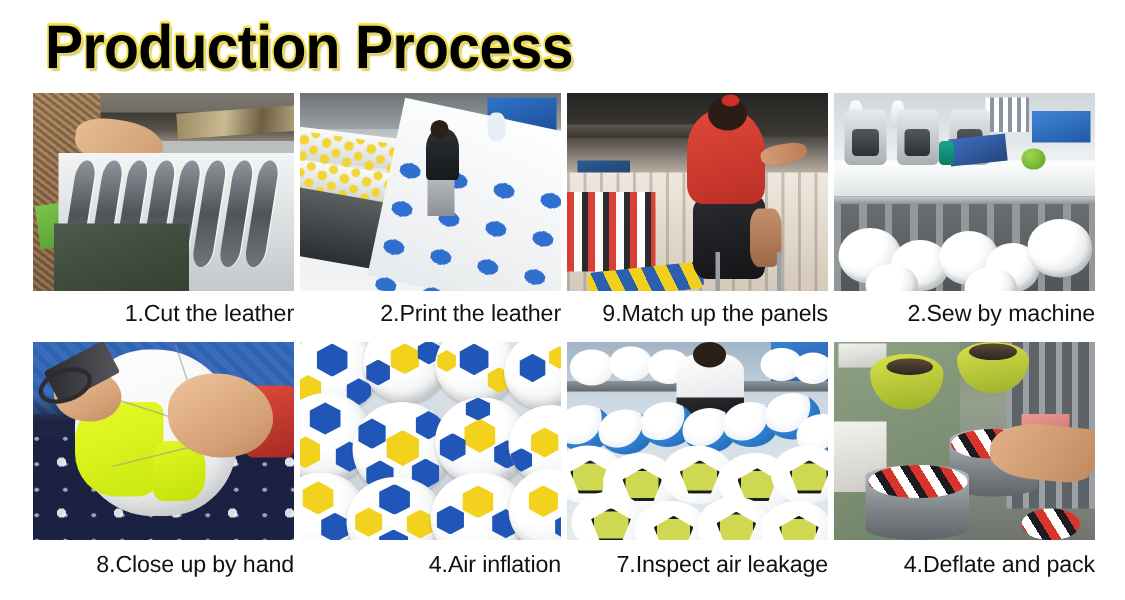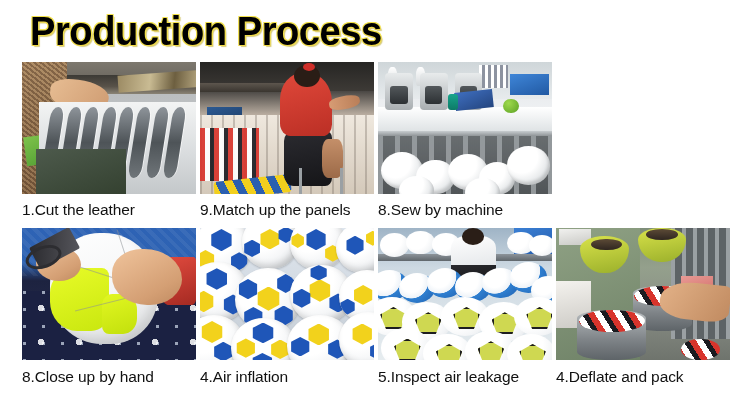--- a/index.html
+++ b/index.html
@@ -66,21 +66,21 @@
     height: 132px;
     position: relative;
     overflow: hidden;
     background: #9aa0a4;
   }
   .caption {
     height: 32px;
     line-height: 32px;
     font-size: 15.5px;
     color: #111111;
-    text-align: left;
+    text-align: right;
     white-space: nowrap;
     letter-spacing: -0.1px;
     font-family: "Liberation Sans", sans-serif;
   }
   .row2 .caption { height: 34px; line-height: 34px; }
   .row-gap { height: 2px; }
 
   
   .p1 { background: linear-gradient(180deg,#7d786e 0%,#6e6a62 12%,#b9bcbe 14%,#c9ccce 100%); }
   .p1 .bench { position:absolute; left:0; top:10%; width:100%; height:14%;
@@ -311,20 +311,37 @@
         <div class="slot" style="left:44%"></div>
         <div class="slot" style="left:54%"></div>
         <div class="slot" style="left:64%"></div>
         <div class="slot" style="left:74%"></div>
         <div class="slot" style="left:84%"></div>
         <div class="dark"></div>
       </div>
       <div class="caption">1.Cut the leather</div>
     </div>
 
+    <div class="cell">
+      <div class="photo p2">
+        <div class="roof"></div>
+        <div class="blue"></div>
+        <div class="tableA"></div>
+        <div class="tableB"></div>
+        <div class="ydots"></div>
+        <div class="rail"></div>
+        <div class="bigtable"></div>
+        <div class="bdots"></div>
+        <div class="far"></div>
+        <div class="worker-l"></div>
+        <div class="worker-b"></div>
+        <div class="worker-h"></div>
+      </div>
+      <div class="caption">2.Print the leather</div>
+    </div>
 
     <div class="cell">
       <div class="photo p3">
         <div class="dark-top"></div>
         <div class="wallshelf"></div>
         <div class="bluebin"></div>
         <div class="stacks"></div>
         <div class="redstack"></div>
         <div class="stripe"></div>
         <div class="person-skirt"></div>
@@ -358,21 +375,21 @@
         <div class="cage"></div>
         <div class="cagebar"></div>
         <div class="ball4" style="left:2%;  top:68%; width:24%; height:28%"></div>
         <div class="ball4" style="left:22%; top:74%; width:22%; height:26%"></div>
         <div class="ball4" style="left:40%; top:70%; width:23%; height:27%"></div>
         <div class="ball4" style="left:58%; top:76%; width:21%; height:25%"></div>
         <div class="ball4" style="left:74%; top:64%; width:25%; height:29%"></div>
         <div class="ball4" style="left:12%; top:86%; width:20%; height:22%"></div>
         <div class="ball4" style="left:50%; top:88%; width:20%; height:22%"></div>
       </div>
-      <div class="caption">8.Sew by machine</div>
+      <div class="caption">2.Sew by machine</div>
     </div>
 
   </div>
 
   <div class="row-gap"></div>
 
   <div class="row row2">
 
     <div class="cell">
       <div class="photo p5">
@@ -506,21 +523,21 @@
         <div class="b7 b7white" style="left:26%; top:80%; width:28%; height:30%">
             <div class="b7mark"></div>
           </div>
         <div class="b7 b7white" style="left:50%; top:78%; width:28%; height:30%">
             <div class="b7mark"></div>
           </div>
         <div class="b7 b7white" style="left:74%; top:80%; width:28%; height:30%">
             <div class="b7mark"></div>
           </div>
       </div>
-      <div class="caption">5.Inspect air leakage</div>
+      <div class="caption">7.Inspect air leakage</div>
     </div>
 
     <div class="cell">
       <div class="photo p8">
         <div class="greenwall"></div>
         <div class="bars"></div>
         <div class="pinkpanel"></div>
         <div class="paper"></div>
         <div class="whitebox"></div>
         <div class="funnel" style="left:14%; top:6%;  width:28%; height:28%"></div>

